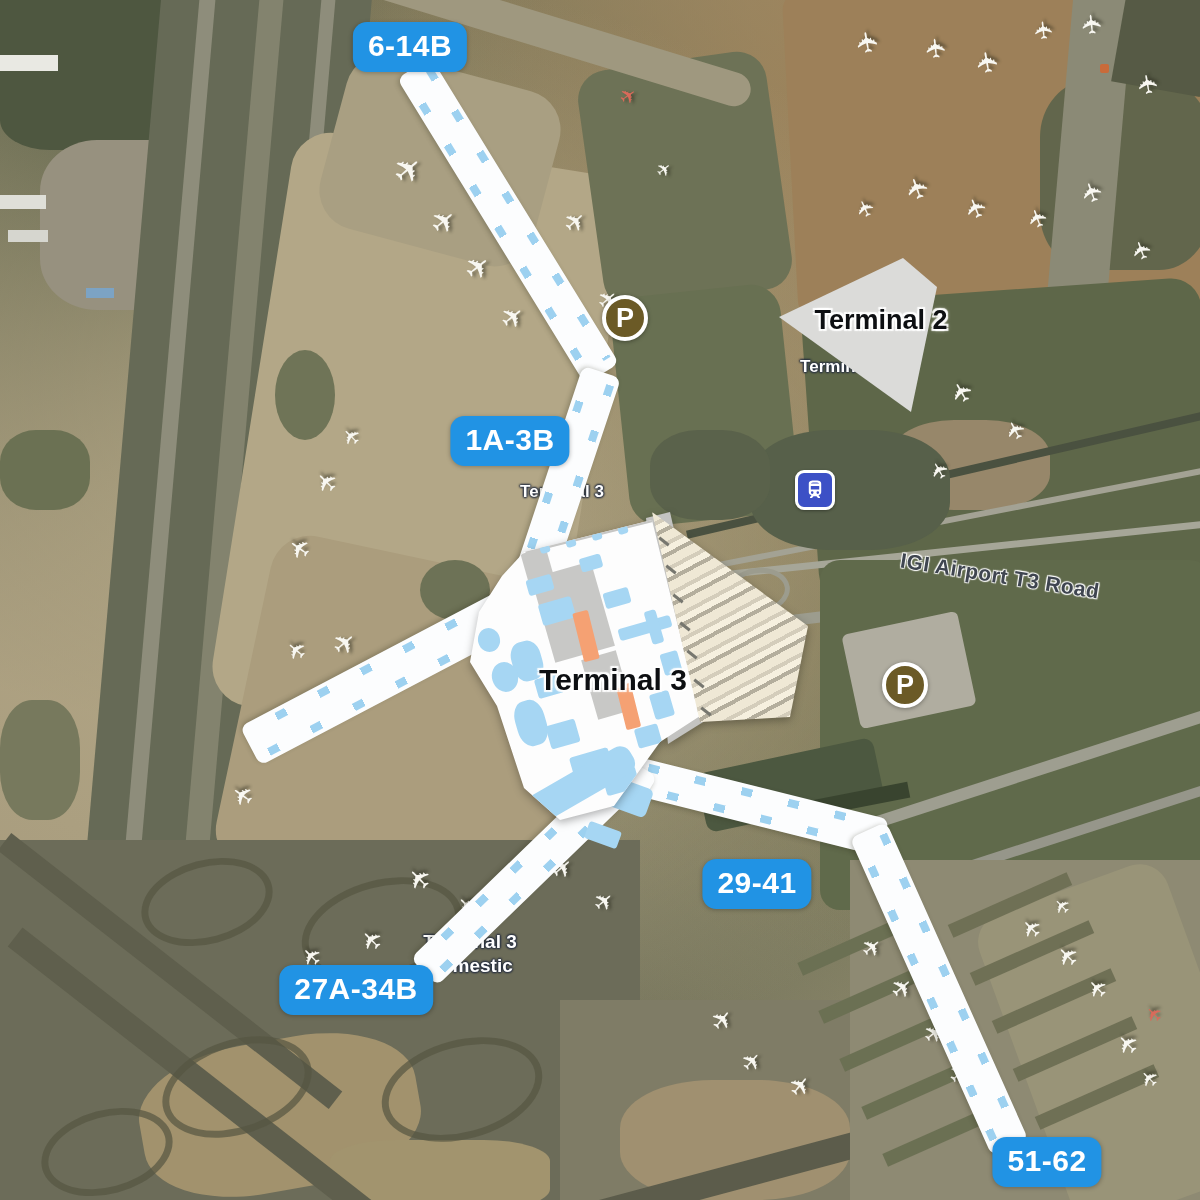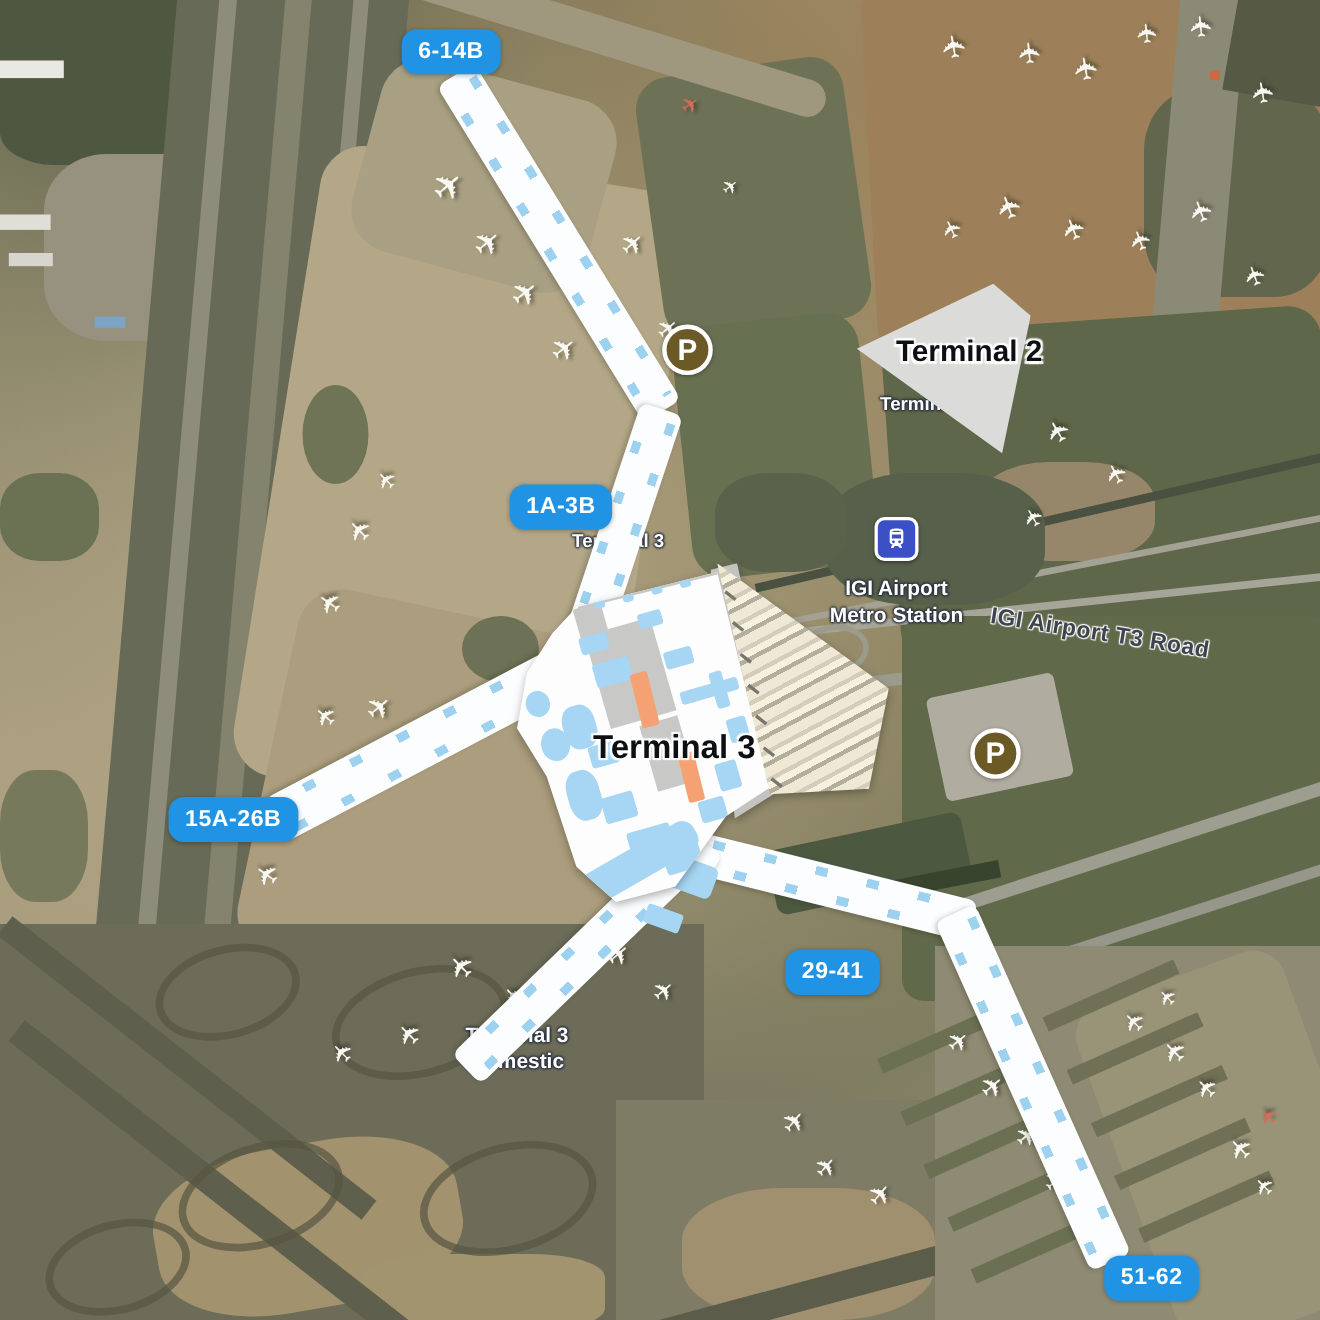--- a/index.html
+++ b/index.html
@@ -18,21 +18,21 @@
   .patch{position:absolute;}
   .loop{position:absolute; border:7px solid rgba(86,86,66,.7); border-radius:50%;}
   .plane{position:absolute; color:#f8f7f1; text-shadow:2px 3px 3px rgba(35,35,25,.45); user-select:none; line-height:1;}
   .path{position:absolute; background:var(--path,#fcfdfe); border-radius:8px; box-shadow:0 2px 5px rgba(50,50,30,.30); transform-origin:0 50%;}
   .path .dash-a{position:absolute; left:10px; right:10px; top:4px; height:8px;
     background:repeating-linear-gradient(90deg, var(--mark,#9dd1f0) 0 11px, transparent 11px 48px);}
   .path .dash-b{position:absolute; left:10px; right:10px; bottom:4px; height:8px;
     background:repeating-linear-gradient(90deg, transparent 0 25px, var(--mark,#9dd1f0) 25px 36px, transparent 36px 48px);}
   .ov{position:absolute; inset:0;}
   .pill{position:absolute; transform:translate(-50%,-50%); background:var(--pill,#2193e4); color:#fff;
-    font-weight:700; font-size:21px; line-height:1; padding:9px 15px 11px; border-radius:14px;
+    font-weight:700; font-size:30px; line-height:1; padding:9px 15px 11px; border-radius:14px;
     letter-spacing:.5px; box-shadow:0 1px 4px rgba(0,0,0,.25); white-space:nowrap;}
   .biglabel{position:absolute; transform:translate(-50%,-50%); font-weight:800; color:#0d0f12; white-space:nowrap;
     text-shadow:-2px -2px 1px rgba(255,255,255,.95), 2px -2px 1px rgba(255,255,255,.95),
                 -2px 2px 1px rgba(255,255,255,.95), 2px 2px 1px rgba(255,255,255,.95), 0 0 5px rgba(255,255,255,.9);}
   .maplabel{position:absolute; transform:translate(-50%,-50%); color:#fff; font-weight:700; text-align:center;
     white-space:nowrap; line-height:1.25;
     text-shadow:0 1px 2px rgba(40,48,66,.95), 0 0 2px rgba(40,48,66,.95), 0 -1px 2px rgba(40,48,66,.85), 1px 0 2px rgba(40,48,66,.85), -1px 0 2px rgba(40,48,66,.85);}
   .road-label{position:absolute; transform:translate(-50%,-50%) rotate(9deg); color:#3f4550; font-weight:700;
     font-size:21px; letter-spacing:.5px; white-space:nowrap;
     text-shadow:-1px -1px 1px rgba(255,255,255,.9), 1px -1px 1px rgba(255,255,255,.9),
@@ -267,36 +267,32 @@
     <div class="tick" style="left:693px;top:682px;transform:rotate(38deg);"></div>
     <div class="tick" style="left:700px;top:710px;transform:rotate(38deg);"></div>
   </div>
 
   <div class="ov" style="background:var(--t2,#dbdbd9);clip-path:polygon(779px 317px, 903px 258px, 937px 287px, 911px 412px);filter:drop-shadow(0 3px 4px rgba(0,0,0,.35));"></div>
 
   <div class="biglabel" style="left:881px;top:320px;font-size:27px;">Terminal 2</div>
   <div class="biglabel" style="left:613px;top:680px;font-size:30px;">Terminal 3</div>
 
   <div class="road-label" style="left:1000px;top:576px;">IGI Airport T3 Road</div>
-  <div class="maplabel" style="left:815px;top:548px;font-size:19px;">
-    <span style="display:block;">IGI Airport</span>
-    <span style="display:block;">Metro Station</span>
-  </div>
 
   <div class="p-icon" style="left:625px;top:318px;">
       <span>P</span>
     </div>
   <div class="p-icon" style="left:905px;top:685px;">
       <span>P</span>
     </div>
   <div class="metro-icon" style="left:815px;top:490px;">
     <svg width="24" height="24" viewBox="0 0 24 24">
       <path fill="#ffffff" d="M12 2.5c-3.6 0-6.2.5-6.2 3.2v8.6c0 1.5 1.2 2.7 2.7 2.7L7 19.3v.8h2l1.5-1.8h3l1.5 1.8h2v-.8L15.5 17c1.5 0 2.7-1.2 2.7-2.7V5.7c0-2.7-2.6-3.2-6.2-3.2zm0 2c2.9 0 4.1.4 4.1 1.1H7.9c0-.7 1.2-1.1 4.1-1.1zM7.8 8h8.4v3.6H7.8V8zm1.4 5.3a1.3 1.3 0 1 1 0 2.6 1.3 1.3 0 0 1 0-2.6zm5.6 0a1.3 1.3 0 1 1 0 2.6 1.3 1.3 0 0 1 0-2.6z"></path>
     </svg>
   </div>
 
   <div class="pill" style="left:410px;top:47px;">6-14B</div>
-  <div class="pill" style="left:510px;top:461px;">1A-3B</div>
-  <div class="pill" style="left:212px;top:745px;">15A-26B</div>
+  <div class="pill" style="left:510px;top:441px;">1A-3B</div>
+  <div class="pill" style="left:356px;top:990px;">27A-34B</div>
   <div class="pill" style="left:757px;top:884px;">29-41</div>
   <div class="pill" style="left:1047px;top:1162px;">51-62</div>
 
 </div>
 
 </body></html>

